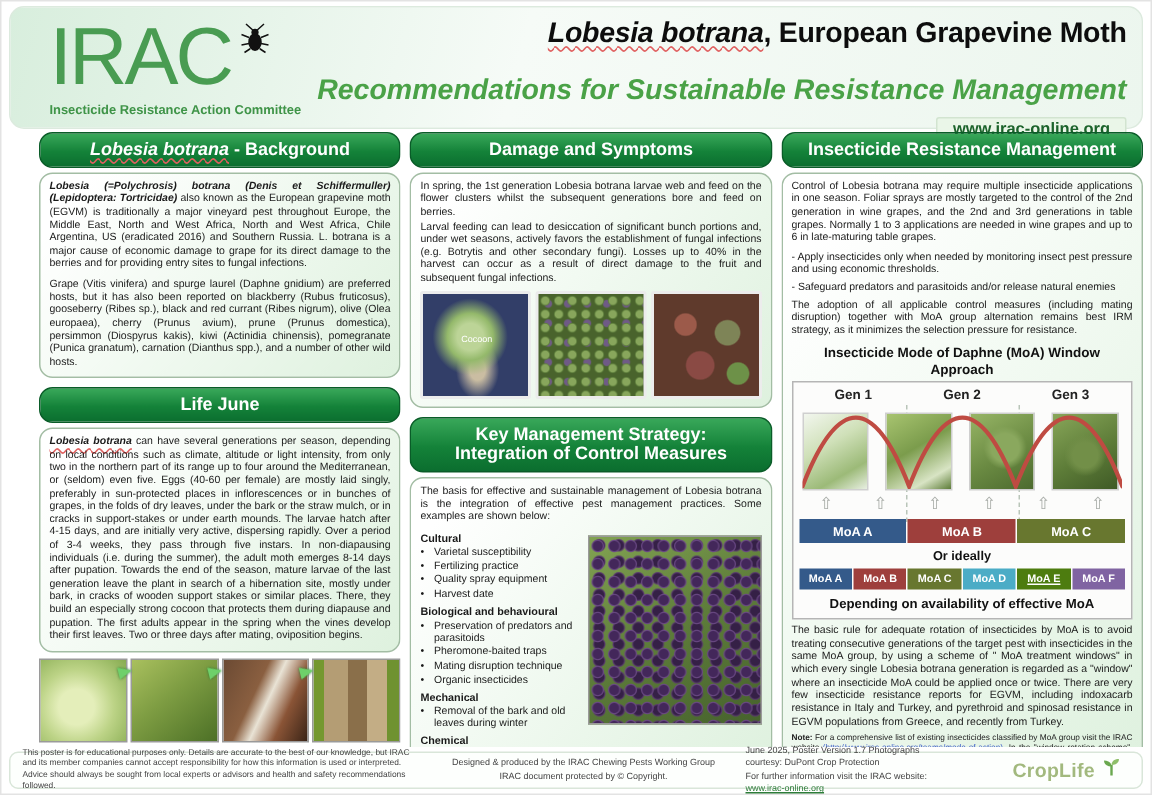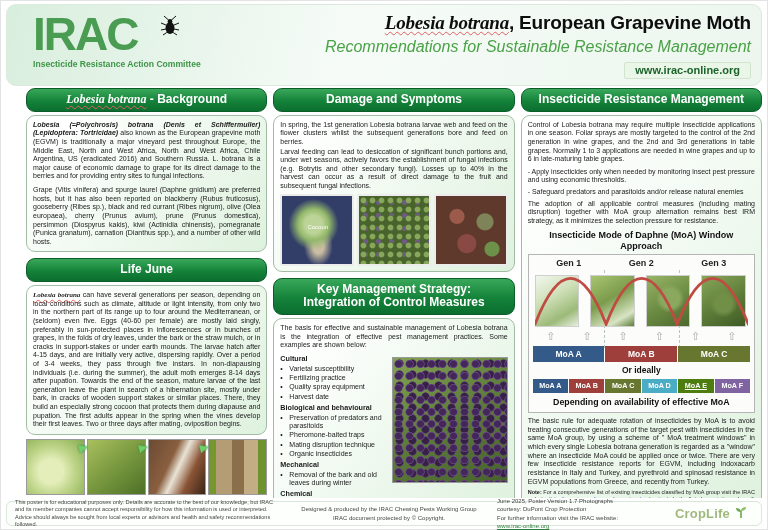--- a/index.html
+++ b/index.html
@@ -5,29 +5,29 @@
   html,body { margin:0; padding:0; }
   body { width:768px; height:530px; overflow:hidden; position:relative;
          font-family:"Liberation Sans", sans-serif; background:#ffffff; }
   .poster { position:absolute; inset:0; background:#fff; border:1px solid #e3e3e3; box-sizing:border-box; }
 
   
   .hdr { position:absolute; top:3px; left:5px; right:5px; height:80px; border-radius:10px;
          border:1px solid #dcead e0; border:1px solid #dceade;
          background:linear-gradient(105deg,#d8eedd 0%,#f6fbf7 45%,#ecf6ee 100%); }
   .logo { position:absolute; left:26px; top:5px; }
-  .logo-text { font-size:46px; font-weight:bold; color:#499c52; letter-spacing:-2px; line-height:1.05; }
+  .logo-text { font-size:54px; font-weight:normal; color:#499c52; letter-spacing:-2px; line-height:1.05; }
   .logo-sub { font-size:8.6px; font-weight:bold; color:#3f9448; margin-top:1px; }
   .bug { position:absolute; left:152px; top:10px; }
   .titleblock { position:absolute; right:10px; top:7px; text-align:right; }
   .h-title { font-size:19px; font-weight:bold; color:#0d0d0d; letter-spacing:-0.2px; }
   .h-title .sp { font-style:italic; }
   .squig { text-decoration:underline; text-decoration-style:wavy; text-decoration-color:#e06060;
-           text-decoration-thickness:1px; text-underline-offset:2px;font-family:Liberation Serif, serif; }
-  .h-sub { font-size:16px; font-weight:normal; font-style:italic; color:#4aa247; margin-top:4px; }
+           text-decoration-thickness:1px; text-underline-offset:2px; }
+  .h-sub { font-size:19px; font-weight:bold; font-style:italic; color:#4aa247; margin-top:16px; }
   .h-site { display:inline-block; margin-top:6px; background:#eaf6e8; border:1px solid #d2e4d0;
             border-radius:2px; padding:1px 10px 2px; font-size:11px; font-weight:bold; color:#1c632b; }
 
   
   .cols { position:absolute; top:87px; left:5px; right:5px; bottom:31px; display:flex; gap:6px;padding-left:20px; }
   .col  { flex:1; min-width:0; position:relative; overflow:hidden; }
   .sec-hd { background:linear-gradient(180deg,#39a85a 0%,#148239 55%,#0b6e2f 100%); color:#fff;
             text-align:center; font-weight:bold; font-size:12px; line-height:1.15; padding:4px 2px;
             border-radius:9px; border:1px solid #0a5c28; }
   .sec-hd .sp { font-style:italic; }

